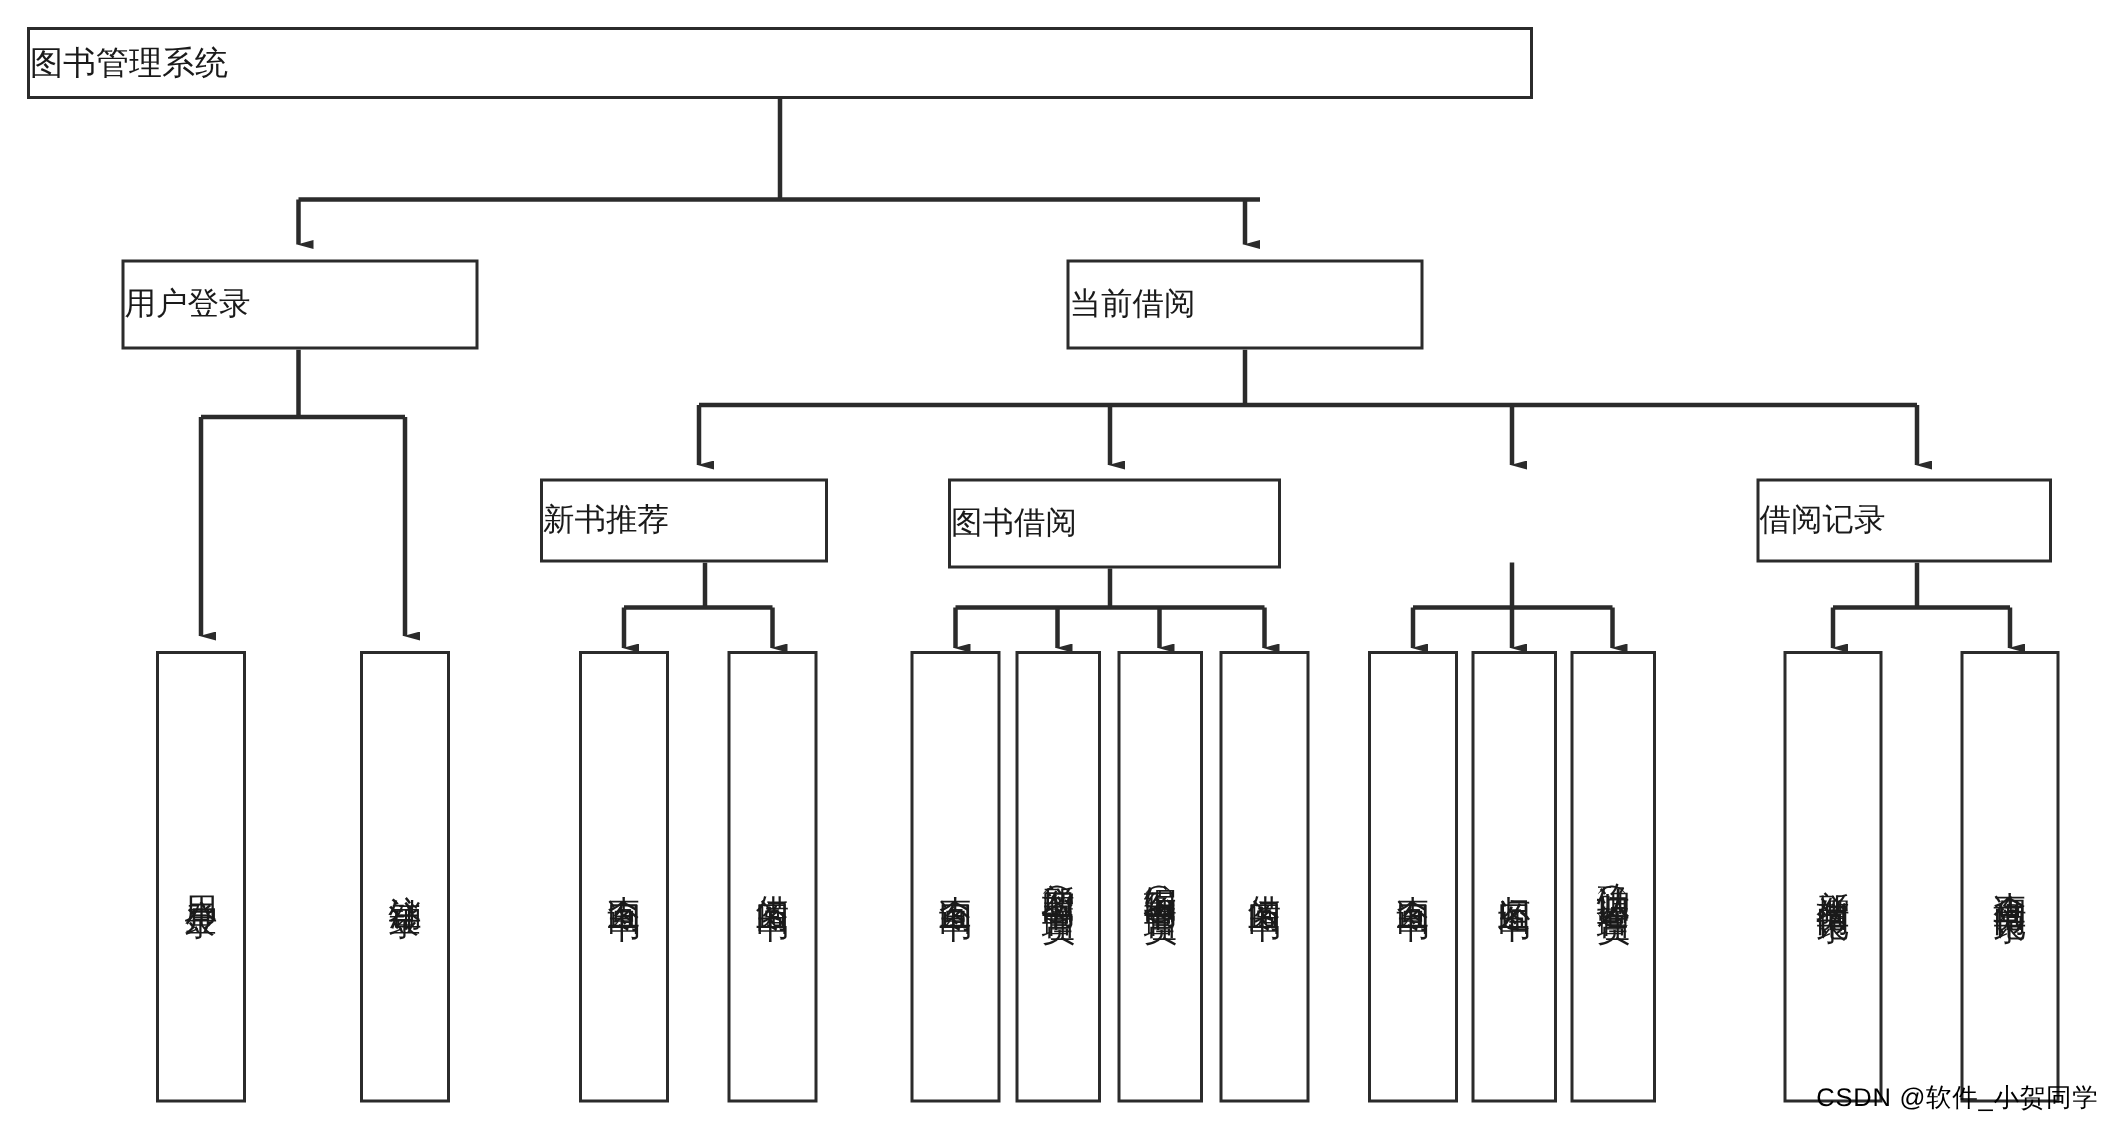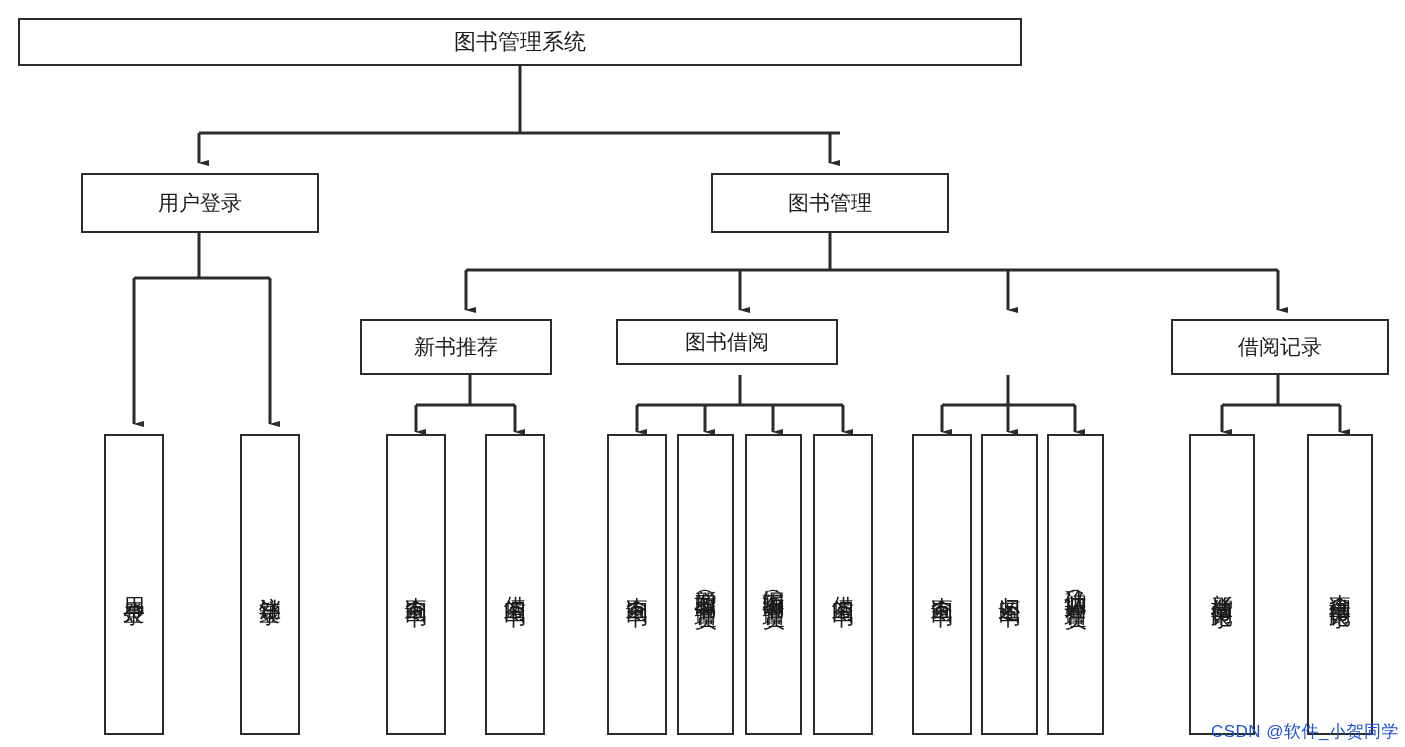--- a/index.html
+++ b/index.html
@@ -26,21 +26,21 @@
     height: 747px;
     pointer-events: none;
   }
   .node {
     position: absolute;
     box-sizing: border-box;
     background: #ffffff;
     border: 2px solid #2b2b2b;
     display: flex;
     align-items: center;
-    justify-content: center;
+    justify-content: flex-start;
     z-index: 2;
   }
   .node .label {
     color: #1a1a1a;
     line-height: 1.12;
     text-align: center;
     white-space: nowrap;
   }
   .node.root .label {
     font-size: 22px;
@@ -62,21 +62,21 @@
     font-size: 22px;
     letter-spacing: 3px;
     line-height: 1;
     white-space: nowrap;
   }
   #watermark {
     position: absolute;
     right: 6px;
     bottom: 4px;
     font-size: 17px;
-    color: #1d4ed8;
+    color: #000000;
     letter-spacing: 0.5px;
     z-index: 3;
     white-space: nowrap;
     user-select: none;
   }
 </style>
 </head>
 <body>
 
 <div id="canvas">
@@ -132,30 +132,30 @@
   </svg>
 
   <div class="node root" style="left:18px; top:18px; width:1004px; height:48px;">
     <span class="label">图书管理系统</span>
   </div>
 
   <div class="node lvl1" style="left:81px; top:173px; width:238px; height:60px;">
     <span class="label">用户登录</span>
   </div>
   <div class="node lvl1" style="left:711px; top:173px; width:238px; height:60px;">
-    <span class="label">图书管理</span>
+    <span class="label">当前借阅</span>
   </div>
 
   <div class="node lvl2" style="left:360px; top:319px; width:192px; height:56px;">
     <span class="label">新书推荐</span>
   </div>
-  <div class="node lvl2" style="left:616px; top:319px; width:222px; height:46px;">
+  <div class="node lvl2" style="left:632px; top:319px; width:222px; height:60px;font-family:Liberation Serif, serif;">
     <span class="label">图书借阅</span>
   </div>
-  <div class="node lvl2" style="left:1171px; top:319px; width:218px; height:56px;">
+  <div class="node lvl2" style="left:1171px; top:319px; width:197px; height:56px;">
     <span class="label">借阅记录</span>
   </div>
 
   <div class="node leaf" style="left:104px; top:434px; width:60px; height:301px;">
     <span class="label">用户登录</span>
   </div>
   <div class="node leaf" style="left:240px; top:434px; width:60px; height:301px;">
     <span class="label">注销登录</span>
   </div>
 

